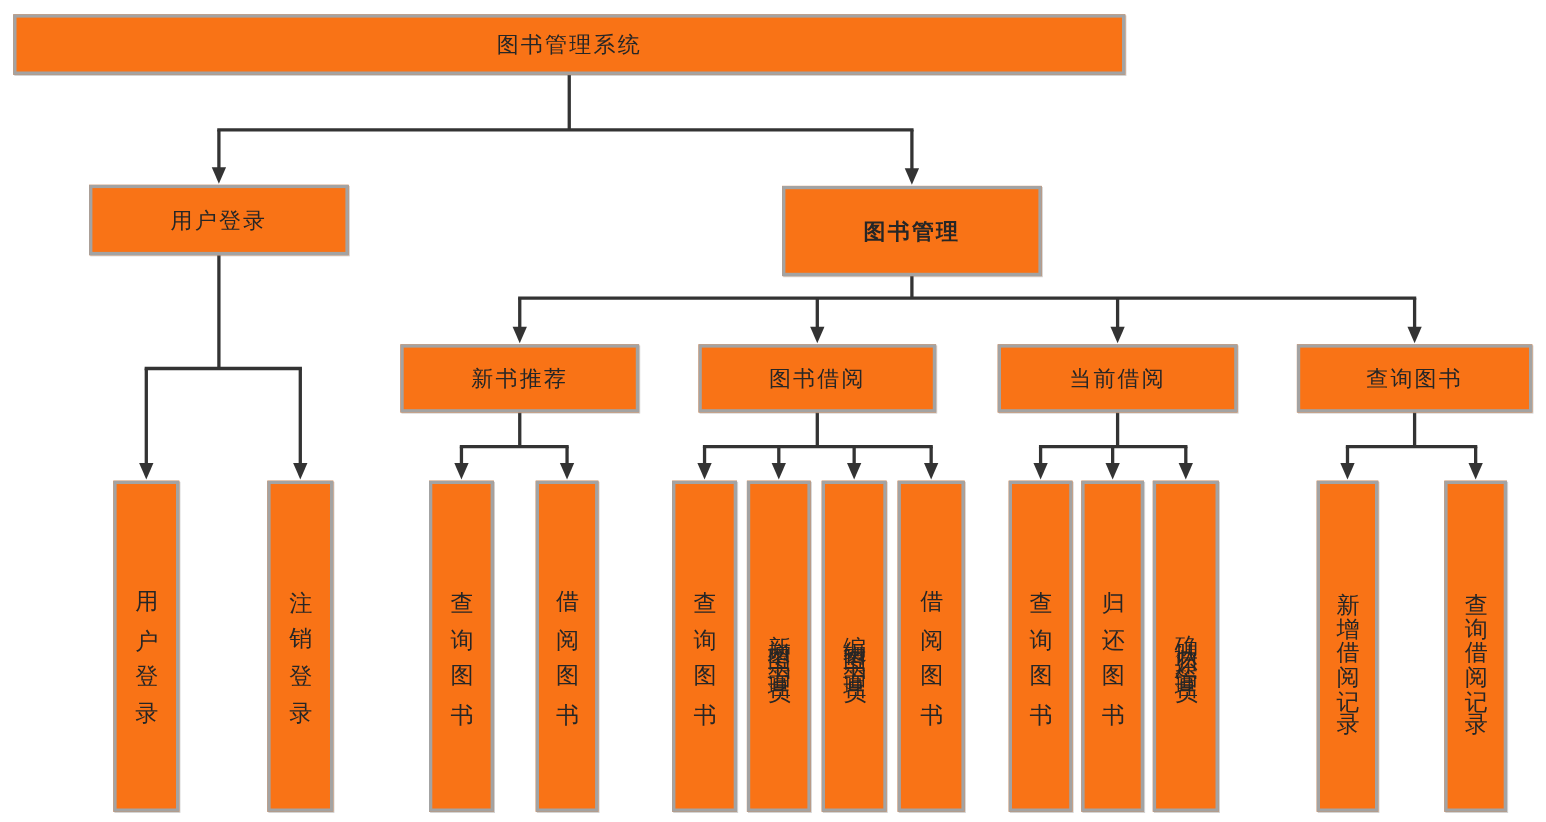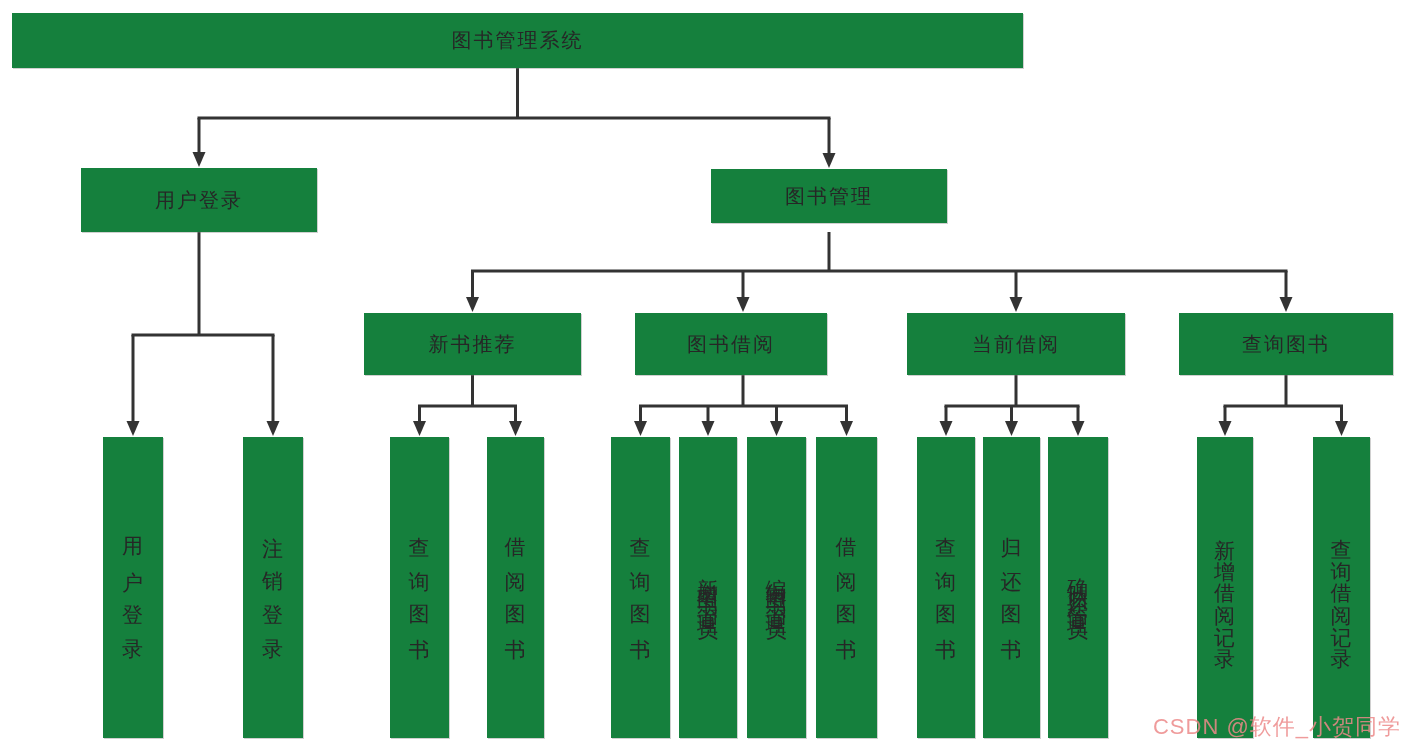--- a/index.html
+++ b/index.html
@@ -13,22 +13,22 @@
   }
   #edges {
     position: absolute;
     left: 0; top: 0;
     width: 1405px; height: 747px;
     pointer-events: none;
   }
   .node {
     position: absolute;
     box-sizing: border-box;
-    background: #15803d;
-    border: 3px solid #15803d;
+    background: #f97316;
+    border: 3px solid #a3a3a3;
     display: flex;
     align-items: center;
     justify-content: center;
     box-shadow: 1px 1px 0 rgba(120,120,120,0.35);
   }
   .node .lbl {
     color: #262626;
     font-size: 20px;
     letter-spacing: 2px;
     white-space: nowrap;
@@ -109,33 +109,33 @@
       <path d="M 1341.5 406 V 422" stroke="#333333" stroke-width="3" fill="none"></path>
       <polygon points="1335,421 1348,421 1341.5,436" fill="#333333"></polygon>
     </svg>
   <div id="nodes">
       <div class="node" style="left: 12px; top: 13px; width: 1011px; height: 55px;">
         <span class="lbl">图书管理系统</span>
       </div>
       <div class="node" style="left: 81px; top: 168px; width: 236px; height: 64px;">
         <span class="lbl">用户登录</span>
       </div>
-      <div class="node" style="left: 711px; top: 169px; width: 236px; height: 54px;">
+      <div class="node" style="left: 711px; top: 169px; width: 236px; height: 82px; font-weight: bold;">
         <span class="lbl">图书管理</span>
       </div>
       <div class="node v" style="left: 103px; top: 437px; width: 60px; height: 301px;">
         <span class="lbl" style="letter-spacing: 34px;">用户登录</span>
       </div>
       <div class="node v" style="left: 243px; top: 437px; width: 60px; height: 301px;">
         <span class="lbl" style="letter-spacing: 34px;">注销登录</span>
       </div>
       <div class="node" style="left: 364px; top: 313px; width: 217px; height: 62px;">
         <span class="lbl">新书推荐</span>
       </div>
-      <div class="node" style="left: 635px; top: 313px; width: 192px; height: 62px; text-align: right;">
+      <div class="node" style="left: 635px; top: 313px; width: 216px; height: 62px; text-align: right;">
         <span class="lbl">图书借阅</span>
       </div>
       <div class="node" style="left: 907px; top: 313px; width: 218px; height: 62px; text-align: center;">
         <span class="lbl">当前借阅</span>
       </div>
       <div class="node" style="left: 1179px; top: 313px; width: 214px; height: 62px;">
         <span class="lbl">查询图书</span>
       </div>
       <div class="node v" style="left: 390px; top: 437px; width: 59px; height: 301px;">
         <span class="lbl" style="letter-spacing: 34px;">查询图书</span>
@@ -164,14 +164,13 @@
       <div class="node v" style="left: 1048px; top: 437px; width: 60px; height: 301px;">
         <span class="lbl" style="letter-spacing: 6px;">确认归还（管理员）</span>
       </div>
       <div class="node v" style="left: 1197px; top: 437px; width: 56px; height: 301px;">
         <span class="lbl" style="letter-spacing: 22px;">新增借阅记录</span>
       </div>
       <div class="node v" style="left: 1313px; top: 437px; width: 57px; height: 301px;">
         <span class="lbl" style="letter-spacing: 22px;">查询借阅记录</span>
       </div>
     </div>
-  <div id="watermark">CSDN @软件_小贺同学</div>
 </div>
 
 </body></html>

